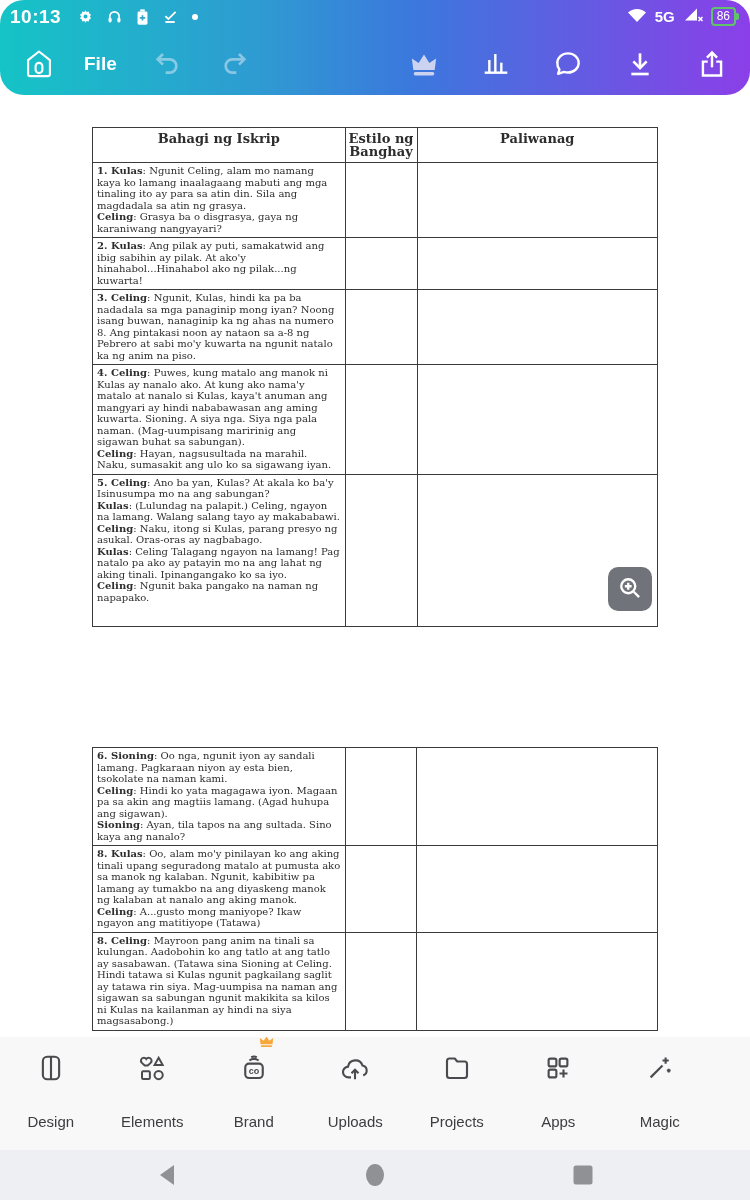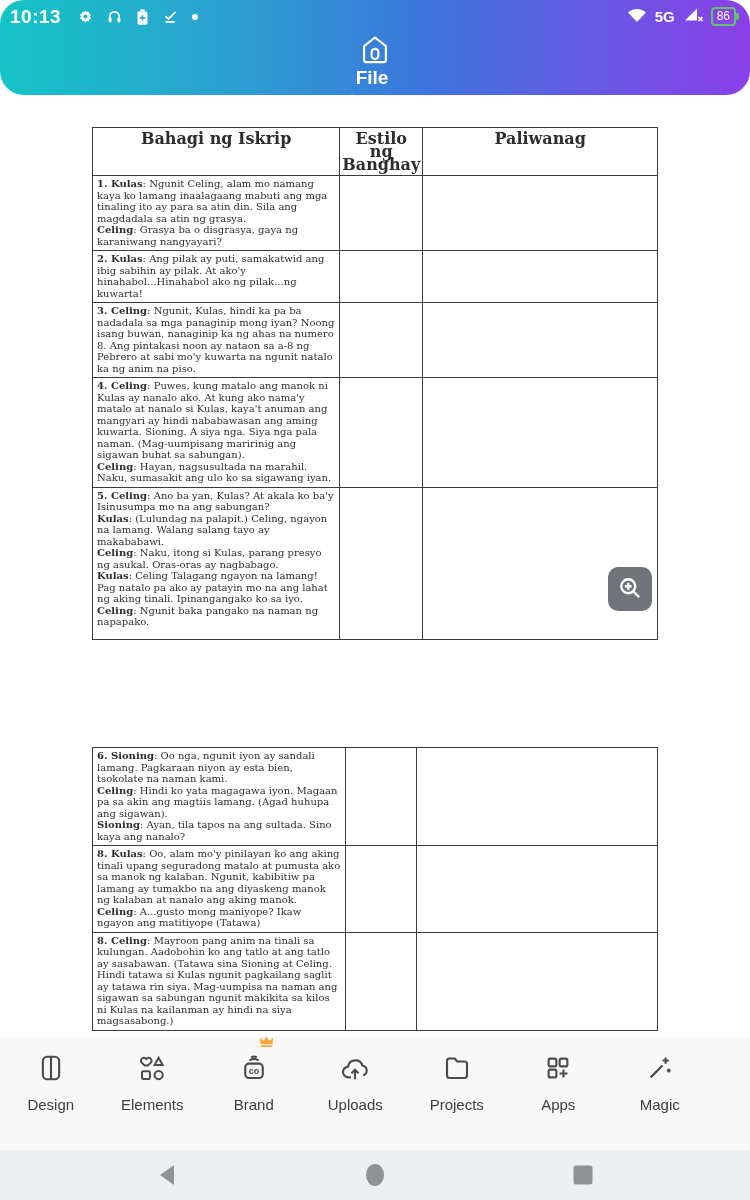--- a/index.html
+++ b/index.html
@@ -24,55 +24,55 @@
   .net-label { font-size:15px; font-weight:bold; }
   .battery-badge {
     border:2px solid #5fc467; border-radius:4px; color:#fff; font-size:12px;
     padding:0px 4px; line-height:15px; position:relative; margin-right:4px;
   }
   .battery-badge::after {
     content:""; position:absolute; right:-5px; top:4px; width:3px; height:7px;
     background:#5fc467; border-radius:0 2px 2px 0;
   }
 
-  .app-toolbar { height:62px; display:flex; align-items:center; padding:0 22px;flex-direction:column; }
+  .app-toolbar { height:62px; display:flex; align-items:center; padding:0 22px; }
   .file-label { color:#fff; font-size:19px; font-weight:bold; margin:0 34px 0 28px; }
   .hd-btn { display:flex; align-items:center; justify-content:center; background:none; border:none; padding:0; cursor:pointer; }
   .undo-redo { margin-right:36px; opacity:0.55; }
   .right-icons { margin-left:auto; display:flex; align-items:center; gap:40px; }
 
   
   .canvas { position:absolute; top:95px; left:0; width:750px; height:942px; background:#fff; }
 
   table.script-table {
     position:absolute; border-collapse:collapse; width:566px;
     font-family:"DejaVu Serif", serif; font-size:10px; line-height:11.5px; color:#2d2d2d;
     background:#fff; border:1.5px solid #3b3b3b;
   }
   .script-table th, .script-table td { border:1px solid #3b3b3b; vertical-align:top; }
-  .script-table th { font-size:16px; line-height:13px; text-align:center; padding:4px 2px; font-weight:bold; }
+  .script-table th { font-size:13px; line-height:13px; text-align:center; padding:4px 2px; font-weight:bold; }
   .script-cell { padding:2px 4px 3px 4px; }
   .script-cell .turn b { font-weight:bold; }
   .tbl1 { top:32px; left:92px; }
   .tbl2 { top:652px; left:92px; }
 
   .zoom-btn {
     position:absolute; left:608px; top:472px; width:44px; height:44px;
     border-radius:10px; background:#70747a; border:none; cursor:pointer;
     display:flex; align-items:center; justify-content:center;
   }
 
   
   .bottom-toolbar {
     position:absolute; top:1037px; left:0; width:750px; height:113px;
     background:#f8f8f9; display:flex; overflow:hidden; padding-top:14px;
   }
   .tb-item {
     flex:0 0 101.5px; display:flex; flex-direction:column; align-items:center;
-    gap:11px; cursor:pointer; background:none; border:none; padding:0;
+    gap:28px; cursor:pointer; background:none; border:none; padding:0;
   }
   .tb-icon { position:relative; width:34px; height:34px; display:flex; align-items:center; justify-content:center; }
   .tb-label { font-size:15px; color:#3d3d40; white-space:nowrap; font-family:"Liberation Sans",sans-serif; }
   .pro-crown { position:absolute; top:-16px; right:-4px; }
 
   
   .android-nav {
     position:absolute; top:1150px; left:0; width:750px; height:50px;
     background:#edeff3; display:flex; align-items:center; justify-content:center; gap:186px;
   }

